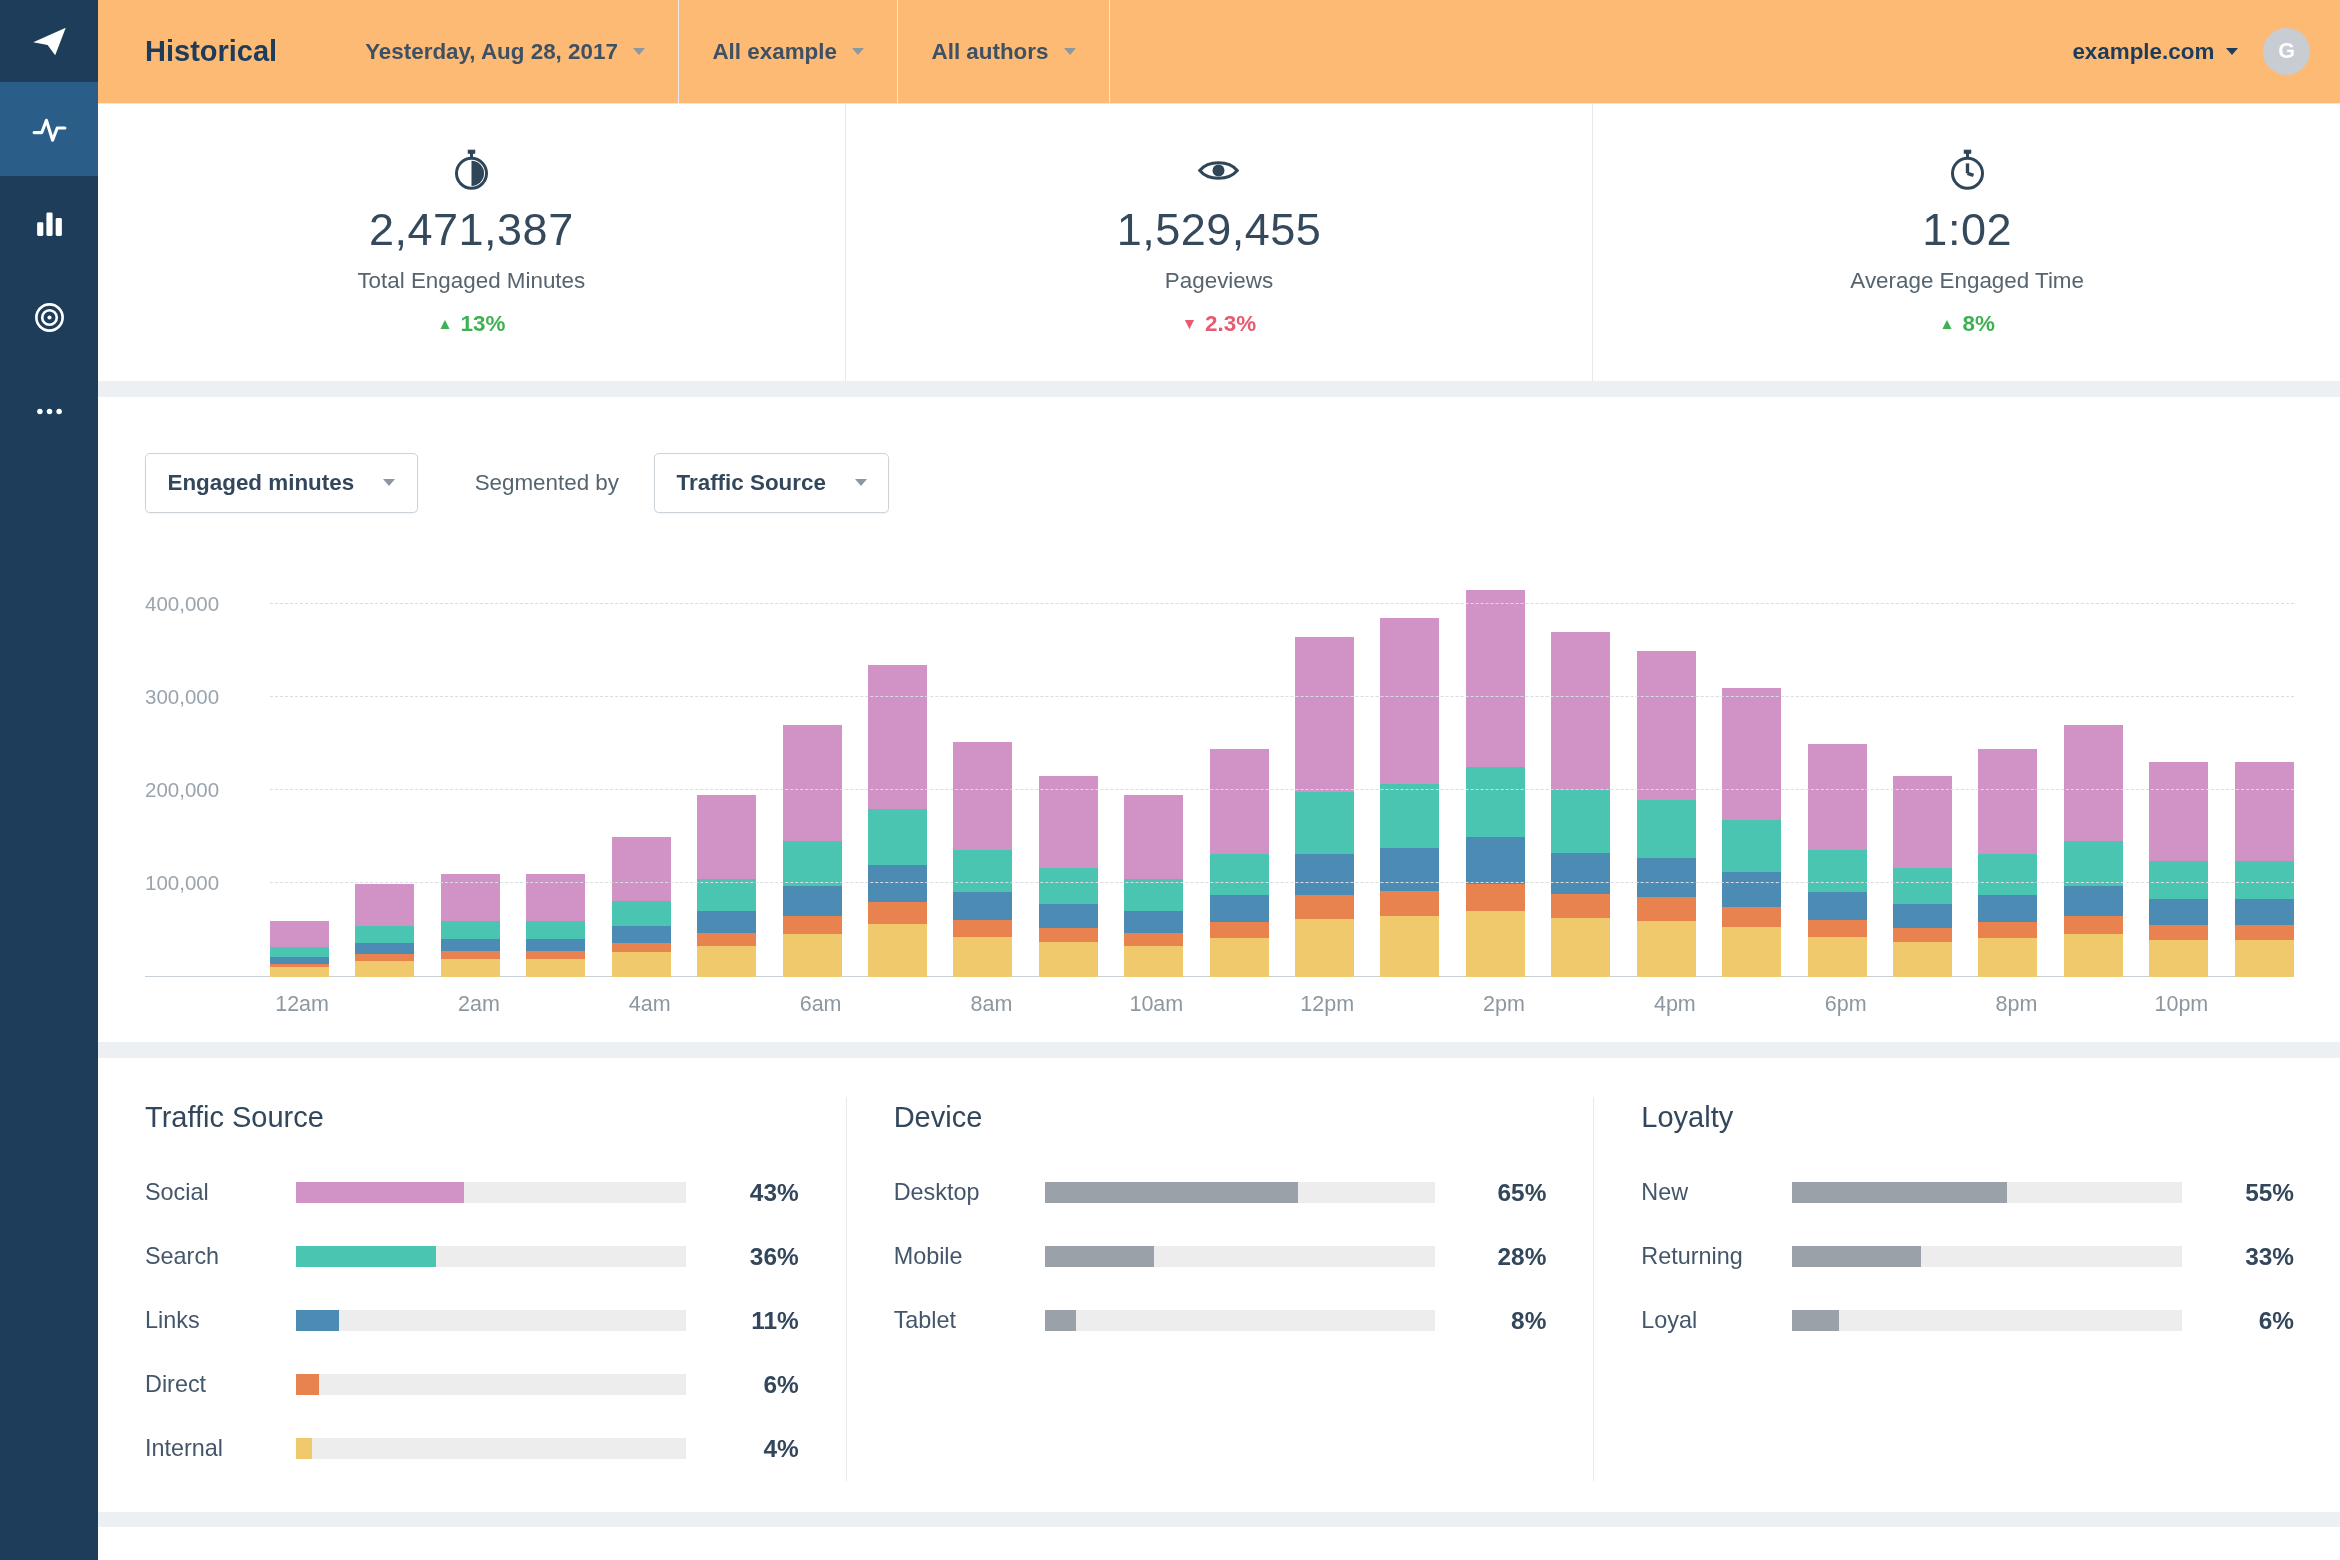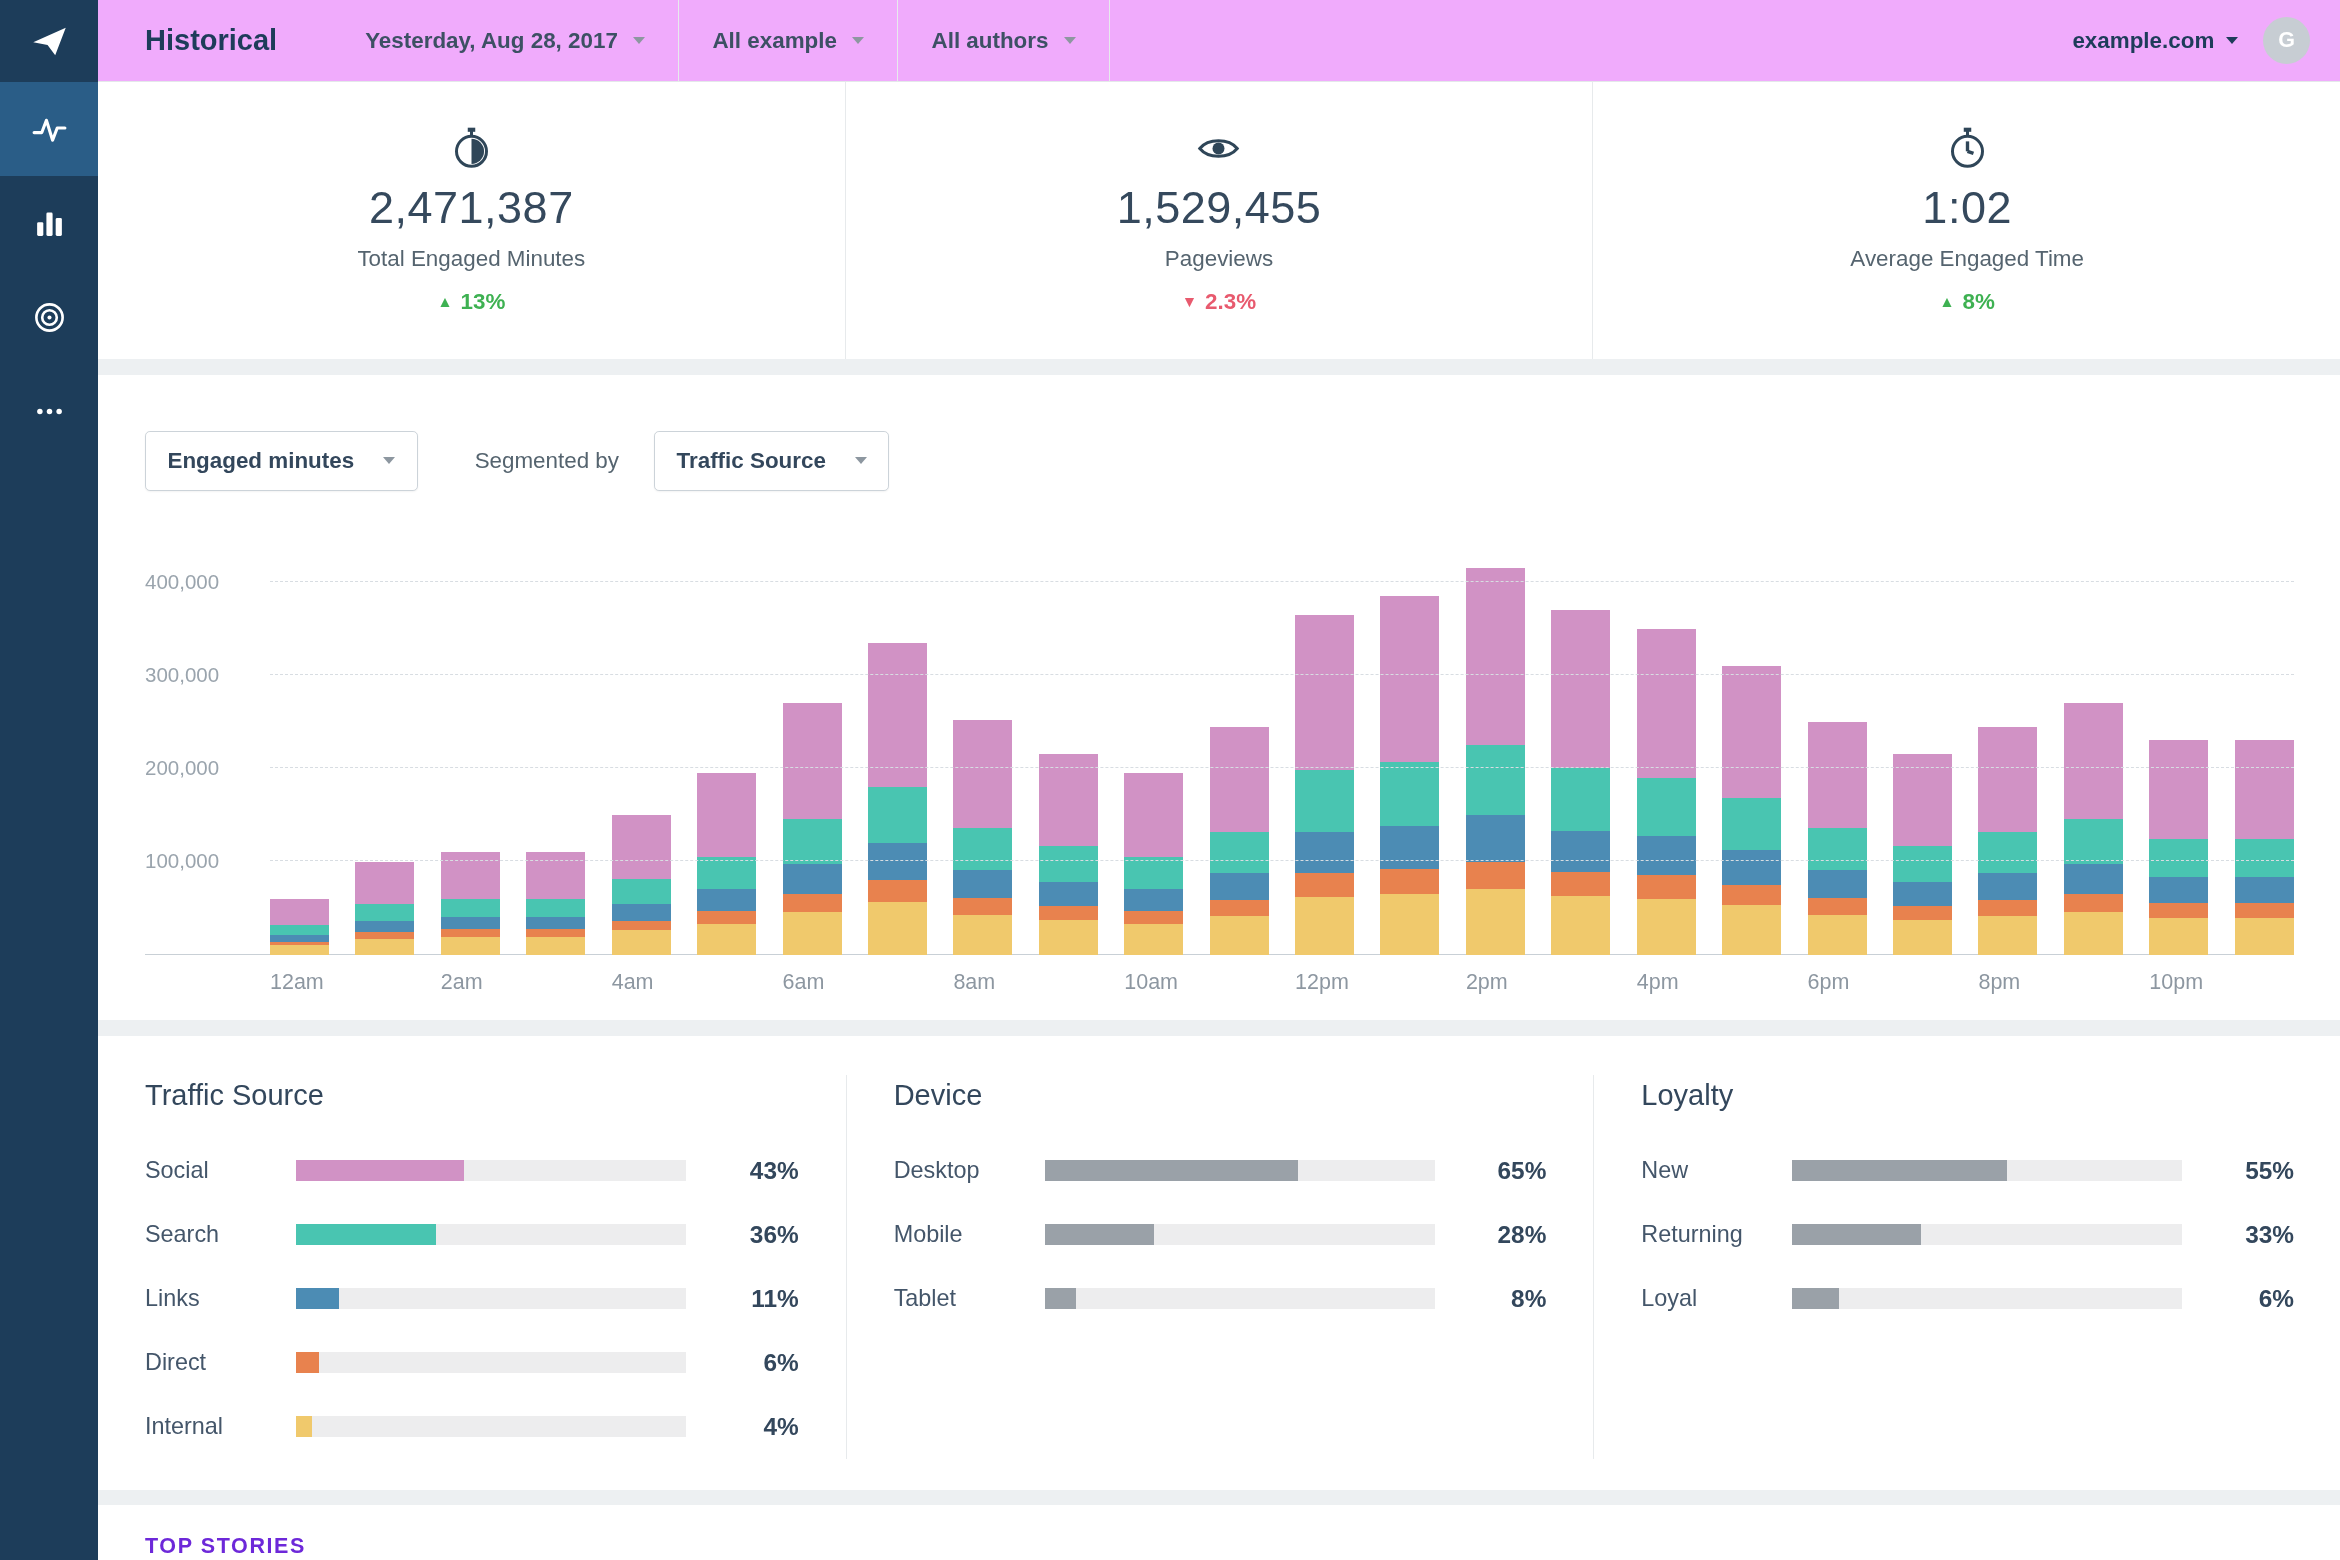--- a/index.html
+++ b/index.html
@@ -11,21 +11,21 @@
   .app { display: flex; width: 100%; height: 100%; }
 
   
   .sidebar { width: 98px; background: #1d3d5a; flex-shrink: 0; display: flex; flex-direction: column; align-items: center; }
   .logo-box { height: 82px; width: 100%; display: flex; align-items: center; justify-content: center; }
   .nav-item { width: 98px; height: 94px; display: flex; align-items: center; justify-content: center; cursor: pointer; }
   .nav-item.active { background: #2a5d87; }
 
   
   .main { flex: 1; display: flex; flex-direction: column; min-width: 0; }
-  .topbar { height: 82px; background: #f0abfc; border-bottom: 1px solid #e4e8ea; display: flex; align-items: center; flex-shrink: 0; }
+  .topbar { height: 104px; background: #fdba74; border-bottom: 1px solid #e4e8ea; display: flex; align-items: center; flex-shrink: 0; }
   .page-title { font-size: 29px; font-weight: 700; color: #1e3c5a; margin: 0 55px 0 47px; }
   .filter { height: 100%; display: flex; align-items: center; gap: 15.6px; padding: 0 33px; border-right: 1px solid #e7eaec; cursor: pointer; }
   .filter .flabel { font-size: 22.4px; font-weight: 600; color: #3d5064; }
   .caret { width: 0; height: 0; border-left: 6.8px solid transparent; border-right: 6.8px solid transparent; border-top: 7.8px solid #8d97a0; }
   .domain { margin-left: auto; display: flex; align-items: center; gap: 11.7px; font-size: 22.4px; font-weight: 700; color: #1e3c5a; cursor: pointer; }
   .domain .caret { border-top-color: #1e3c5a; }
   .avatar { width: 47px; height: 47px; border-radius: 50%; background: #c7cdd3; color: #fff; font-size: 21.5px; font-weight: 700; display: flex; align-items: center; justify-content: center; margin: 0 31px 0 25px; cursor: pointer; }
 
   
   .kpis { background: #fff; height: 277px; display: grid; grid-template-columns: 1fr 1fr 1fr; flex-shrink: 0; }
@@ -48,21 +48,21 @@
   .dd-btn { display: inline-flex; align-items: center; gap: 29px; border: 1px solid #ccd3d9; border-radius: 4.9px; padding: 0 21.5px; height: 60px; font-size: 22.4px; font-weight: 600; color: #33475c; background: #fff; box-shadow: 0 1px 2px rgba(0,0,0,.05); cursor: pointer; }
   .segby { font-size: 22.4px; color: #55646f; margin: 0 35px 0 57px; }
   .plot { position: relative; height: 419px; }
   .ylabel { position: absolute; left: 0; transform: translateY(50%); font-size: 20.5px; color: #9aa4ad; }
   .gridline { position: absolute; left: 125px; right: 0; height: 0; border-top: 1px dashed #d8dde2; }
   .baseline { position: absolute; left: 0; right: 0; bottom: 0; border-bottom: 1px solid #c9d0d6; }
   .bars { position: absolute; left: 125px; right: 0; top: 0; bottom: 0; display: flex; justify-content: space-between; align-items: flex-end; }
   .bar { width: 59px; height: 100%; display: flex; flex-direction: column; justify-content: flex-end; }
   .seg { width: 100%; }
   .xlabels { display: flex; justify-content: space-between; margin: 15.6px 0 0 125px; }
-  .xlab { width: 59px; text-align: left; font-size: 21.5px; color: #8d97a1; white-space: nowrap; }
+  .xlab { width: 59px; text-align: right; font-size: 21.5px; color: #8d97a1; white-space: nowrap; }
 
   
   .breakdown { display: grid; grid-template-columns: 1fr 1fr 1fr; padding: 39px 0 31px; flex-shrink: 0; }
   .bcol { padding: 0 47px; }
   .bcol + .bcol { border-left: 1px solid #e7eaec; }
   .btitle { font-size: 29px; color: #33475c; font-weight: 500; margin: 3.9px 0 27px; }
   .brow { display: flex; align-items: center; height: 64px; }
   .blabel { width: 151px; font-size: 23.4px; color: #44566a; }
   .btrack { width: 390px; height: 21.5px; background: #ededee; }
   .bfill { height: 100%; }

